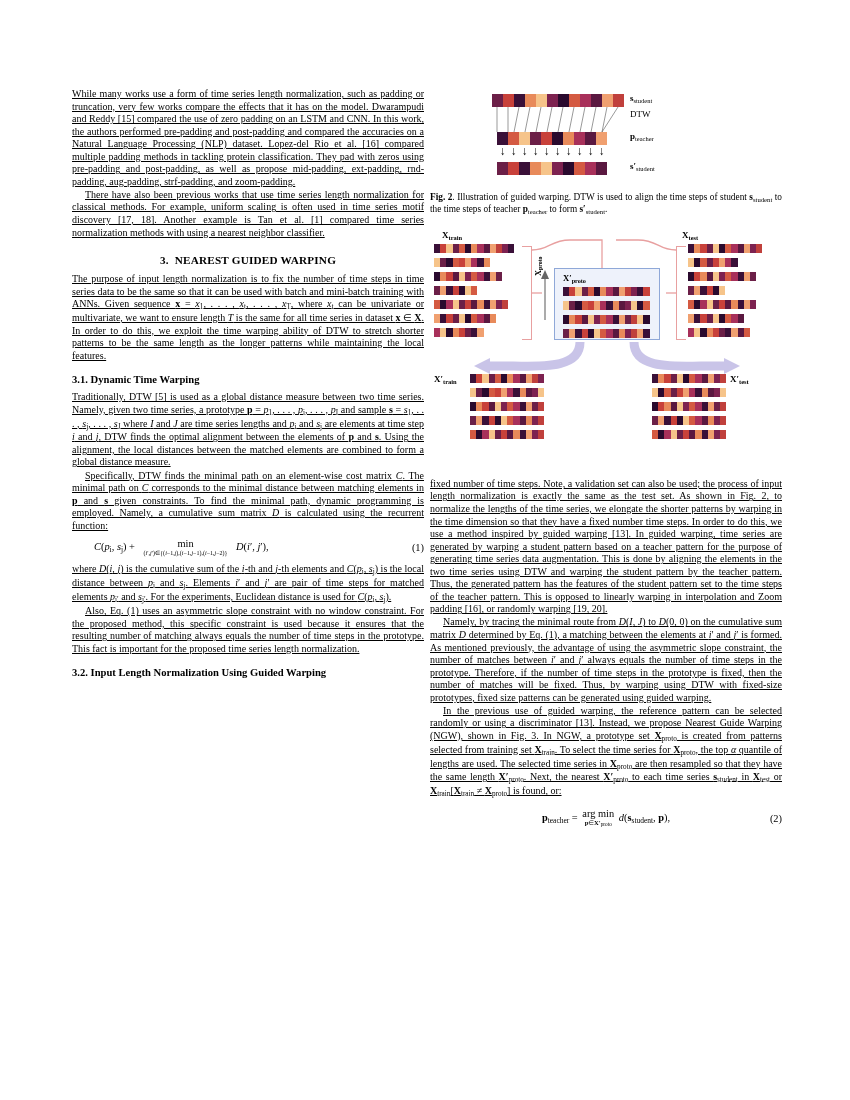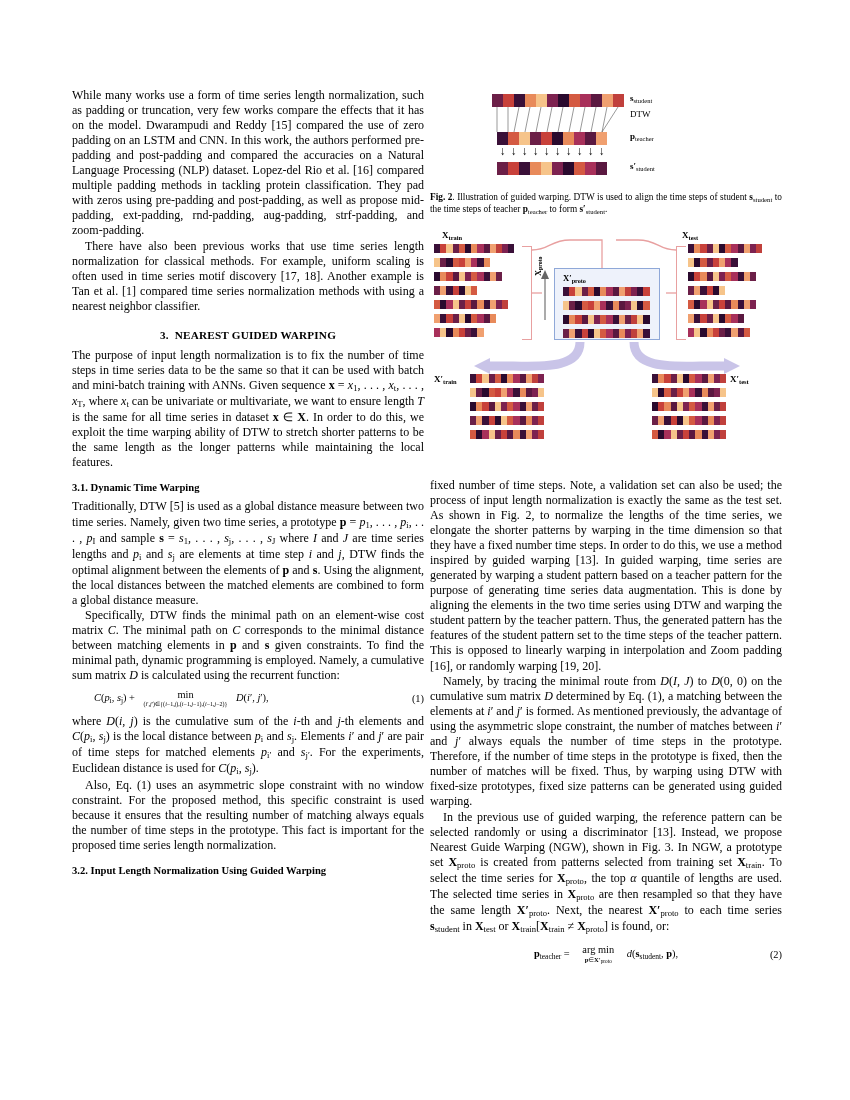--- a/index.html
+++ b/index.html
@@ -36,26 +36,27 @@
     text-align: center;
     margin: 0 0 7px 0;
     letter-spacing: 0.2px;
   }
   h3.subsection {
     font-size: 10.6px;
     font-weight: bold;
     margin: 12px 0 6px 0;
   }
   p.para {
-    font-size: 12px;
+    font-size: 10px;
     line-height: 1.255;
     text-align: justify;
     margin: 0 0 0.5px 0;
     text-indent: 13px;
     hyphens: auto;
+    text-decoration: underline;
   }
   p.para.noindent { text-indent: 0; }
 
   .sub { font-size: 0.72em; vertical-align: -0.25em; }
   .bf { font-weight: bold; }
   .mathit { font-family: "Liberation Serif", serif; font-style: italic; }
   .mathbf { font-weight: bold; }
 
   .eq {
     font-size: 10.4px;
@@ -712,21 +713,21 @@
     <div style="margin-top:16px;">
       <p class="para noindent">fixed number of time steps. Note, a validation set can also be used; the process of input length normalization is exactly the same as the test set. As shown in Fig. 2, to normalize the lengths of the time series, we elongate the shorter patterns by warping in the time dimension so that they have a fixed number time steps. In order to do this, we use a method inspired by guided warping [13]. In guided warping, time series are generated by warping a student pattern based on a teacher pattern for the purpose of generating time series data augmentation. This is done by aligning the elements in the two time series using DTW and warping the student pattern by the teacher pattern. Thus, the generated pattern has the features of the student pattern set to the time steps of the teacher pattern. This is opposed to linearly warping in interpolation and Zoom padding [16], or randomly warping [19, 20].</p>
 
       <p class="para">Namely, by tracing the minimal route from <span class="mathit">D</span>(<span class="mathit">I</span>, <span class="mathit">J</span>) to <span class="mathit">D</span>(0, 0) on the cumulative sum matrix <span class="mathit">D</span> determined by Eq. (1), a matching between the elements at <span class="mathit">i</span>′ and <span class="mathit">j</span>′ is formed. As mentioned previously, the advantage of using the asymmetric slope constraint, the number of matches between <span class="mathit">i</span>′ and <span class="mathit">j</span>′ always equals the number of time steps in the prototype. Therefore, if the number of time steps in the prototype is fixed, then the number of matches will be fixed. Thus, by warping using DTW with fixed-size prototypes, fixed size patterns can be generated using guided warping.</p>
 
       <p class="para">In the previous use of guided warping, the reference pattern can be selected randomly or using a discriminator [13]. Instead, we propose Nearest Guide Warping (NGW), shown in Fig. 3. In NGW, a prototype set <span class="mathbf">X</span><span class="sub">proto</span> is created from patterns selected from training set <span class="mathbf">X</span><span class="sub">train</span>. To select the time series for <span class="mathbf">X</span><span class="sub">proto</span>, the top <span class="mathit">α</span> quantile of lengths are used. The selected time series in <span class="mathbf">X</span><span class="sub">proto</span> are then resampled so that they have the same length <span class="mathbf">X′</span><span class="sub">proto</span>. Next, the nearest <span class="mathbf">X′</span><span class="sub">proto</span> to each time series <span class="mathbf">s</span><span class="sub">student</span> in <span class="mathbf">X</span><span class="sub">test</span> or <span class="mathbf">X</span><span class="sub">train</span>[<span class="mathbf">X</span><span class="sub">train</span> ≠ <span class="mathbf">X</span><span class="sub">proto</span>] is found, or:</p>
 
       <div class="eq" style="text-align:center; margin-top:10px;">
         <span style="display:inline-block;">
           <span class="mathbf">p</span><span class="sub">teacher</span> =
-          <span style="display:inline-block; vertical-align:middle; margin:0 10px;font-family:Liberation Serif, serif;">
+          <span style="display:inline-block; vertical-align:middle; margin:0 2px;font-family:Liberation Serif, serif;">
             <span style="display:block; font-size:10.4px; line-height:1;">arg min</span>
             <span style="display:block; font-size:6.6px; line-height:1.1;"><span class="mathbf">p</span>∈<span class="mathbf">X′</span><span style="font-size:0.8em; vertical-align:-0.2em;">proto</span></span>
           </span>
           <span class="mathit">d</span>(<span class="mathbf">s</span><span class="sub">student</span>, <span class="mathbf">p</span>),
         </span>
         <span class="eqnum">(2)</span>
       </div>
     </div>
 
   </div>

